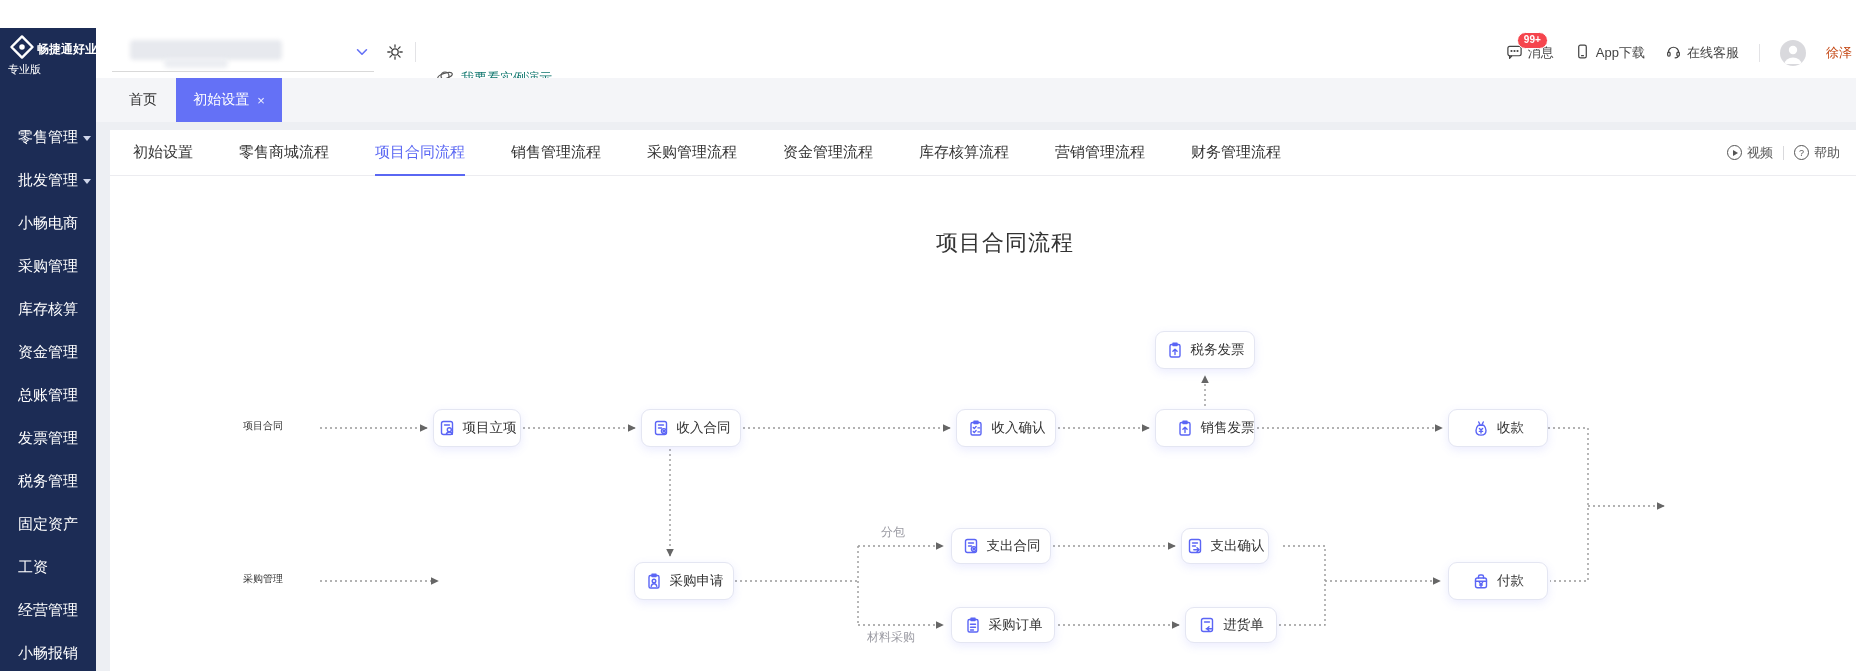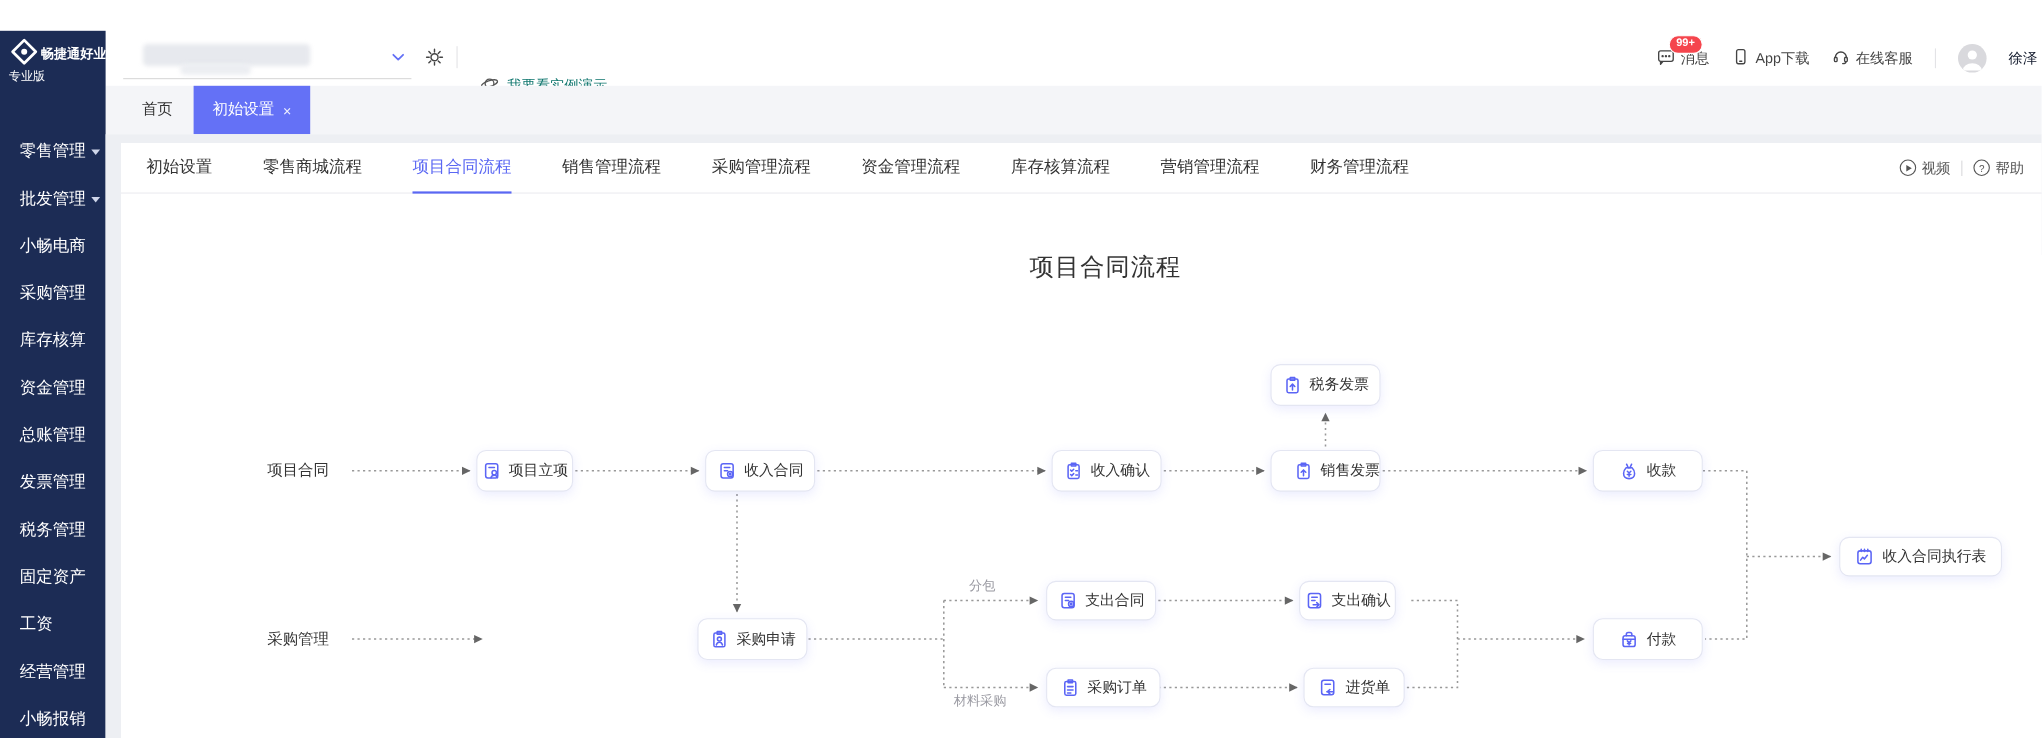--- a/index.html
+++ b/index.html
@@ -27,21 +27,21 @@
   .appbar-right { position:absolute; right:0; top:0; height:50px; display:flex;
     align-items:center; gap:20px; padding-right:4px; }
   .hitem { display:flex; align-items:center; gap:5px; font-size:13px; color:#444;
     cursor:pointer; position:relative; white-space:nowrap; }
   .badge { position:absolute; top:-11px; left:11px; background:#f5454d; color:#fff;
     font-size:10px; line-height:1; padding:2px 6px 3px; border-radius:9px; border:1px solid #fff;
     font-weight:bold;text-align:center; }
   .hdiv { width:1px; height:18px; background:#e3e3e6; }
   .avatar { width:26px; height:26px; border-radius:50%; background:#d9d9dd; overflow:hidden;
     flex:0 0 auto; }
-  .uname { font-size:13px; color:#0f172a; }
+  .uname { font-size:13px; color:#c2410c; }
 
   
   .tabrow { position:absolute; left:96px; top:78px; right:0; height:44px; background:#f4f5f8; }
   .wtab { position:absolute; top:0; height:44px; display:flex; align-items:center;
     justify-content:center; font-size:14px; color:#333; cursor:pointer; gap:8px; }
   .wtab.home { left:12px; width:70px; }
   .wtab.active { left:80px; width:106px; background:#6471f6; color:#fff; }
   .wtab .x { font-size:13px; opacity:.9; cursor:pointer; }
 
   
@@ -74,21 +74,21 @@
   .circ { width:15px; height:15px; border:1.2px solid #555; border-radius:50%; display:flex;
     align-items:center; justify-content:center; font-size:9px; color:#555; }
   .circ .tri { width:0; height:0; border-top:3.5px solid transparent; border-bottom:3.5px solid transparent;
     border-left:5.5px solid #555; margin-left:2px; }
 
   
   .flow { position:absolute; left:0; top:46px; right:0; bottom:0; overflow:hidden; }
   .flow svg.wires { position:absolute; left:0; top:0; }
   .flow-title { position:absolute; left:720px; top:52px; width:350px; text-align:center;
     font-size:22px; color:#333; font-weight:500; letter-spacing:1px; }
-  .lane { position:absolute; font-size:14px; color:#333; font-weight:500; }
+  .lane { position:absolute; font-size:10px; color:#333; font-weight:500; }
   .blabel { position:absolute; font-size:12px; color:#9a9aa2; }
   .fnode { position:absolute; background:#fff; border:1px solid #e4e6f2; border-radius:9px;
     box-shadow:0 3px 10px rgba(99,112,245,.13); display:flex; align-items:center;
     justify-content:center; gap:7px; font-size:13.5px; color:#333; cursor:pointer;
     white-space:nowrap; }
 </style>
 </head>
 <body>
 
 <div class="topstrip"></div>
@@ -347,30 +347,20 @@
         <div class="fnode" style="left: 1338px; top: 233px; width: 100px; height: 38px;">
           <span style="display: flex;">
             <svg width="18" height="18" viewBox="0 0 18 18" fill="none" stroke="#5b65f5" stroke-width="1.4" stroke-linecap="round" stroke-linejoin="round">
               <path d="M6.7 3l1.6 3.3M11.3 3L9.7 6.3"></path>
               <path d="M6.3 6.3h5.4c1.5 1.5 2.3 3.3 2.3 5.2 0 3-2 4.6-5 4.6s-5-1.6-5-4.6c0-1.9.8-3.7 2.3-5.2z"></path>
               <path d="M7.4 9.4L9 11l1.6-1.6M9 11v3M7.4 12.4h3.2"></path>
             </svg>
           </span>
           <span>收款</span>
         </div>
-        <div class="fnode" style="left: 1562px; top: 312px; width: 148px; height: 36px;">
-          <span style="display: flex;">
-            <svg width="18" height="18" viewBox="0 0 18 18" fill="none" stroke="#5b65f5" stroke-width="1.4" stroke-linecap="round" stroke-linejoin="round">
-              <rect x="3" y="3.8" width="12" height="11.7" rx="2"></rect>
-              <path d="M6 2.4v2M9 2.4v2M12 2.4v2"></path>
-              <path d="M5.4 12.2l2-2.6 1.5 1.5 2.7-3.3"></path>
-            </svg>
-          </span>
-          <span>收入合同执行表</span>
-        </div>
         <div class="fnode" style="left: 508px; top: 386px; width: 100px; height: 38px; margin-left: 16px;">
           <span style="display: flex;">
             <svg width="18" height="18" viewBox="0 0 18 18" fill="none" stroke="#5b65f5" stroke-width="1.4" stroke-linecap="round" stroke-linejoin="round">
               <rect x="4" y="3.5" width="10" height="12.5" rx="1.5"></rect>
               <path d="M7 2.2h4v2.4H7z"></path>
               <circle cx="9" cy="9" r="1.8"></circle>
               <path d="M6.2 14.4c.4-1.7 1.4-2.6 2.8-2.6s2.4.9 2.8 2.6"></path>
             </svg>
           </span>
           <span>采购申请</span>

